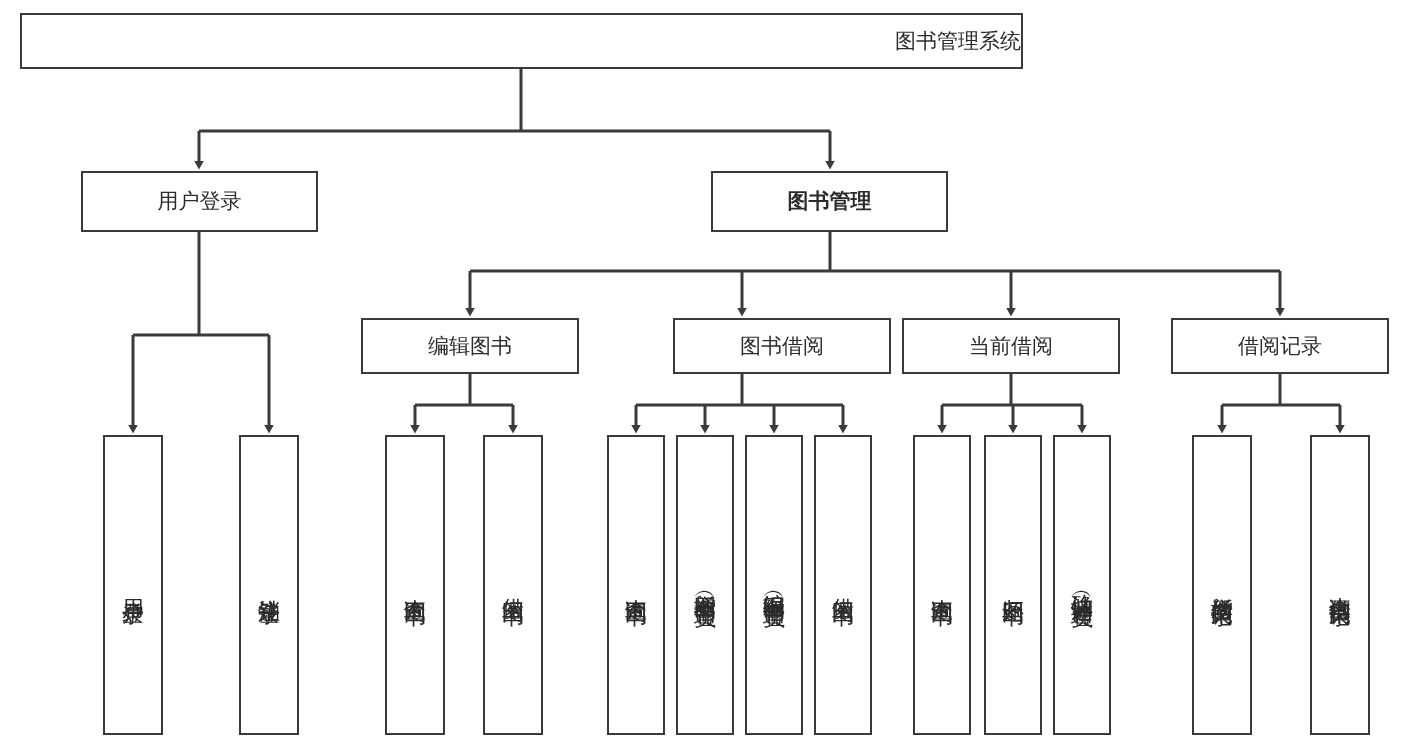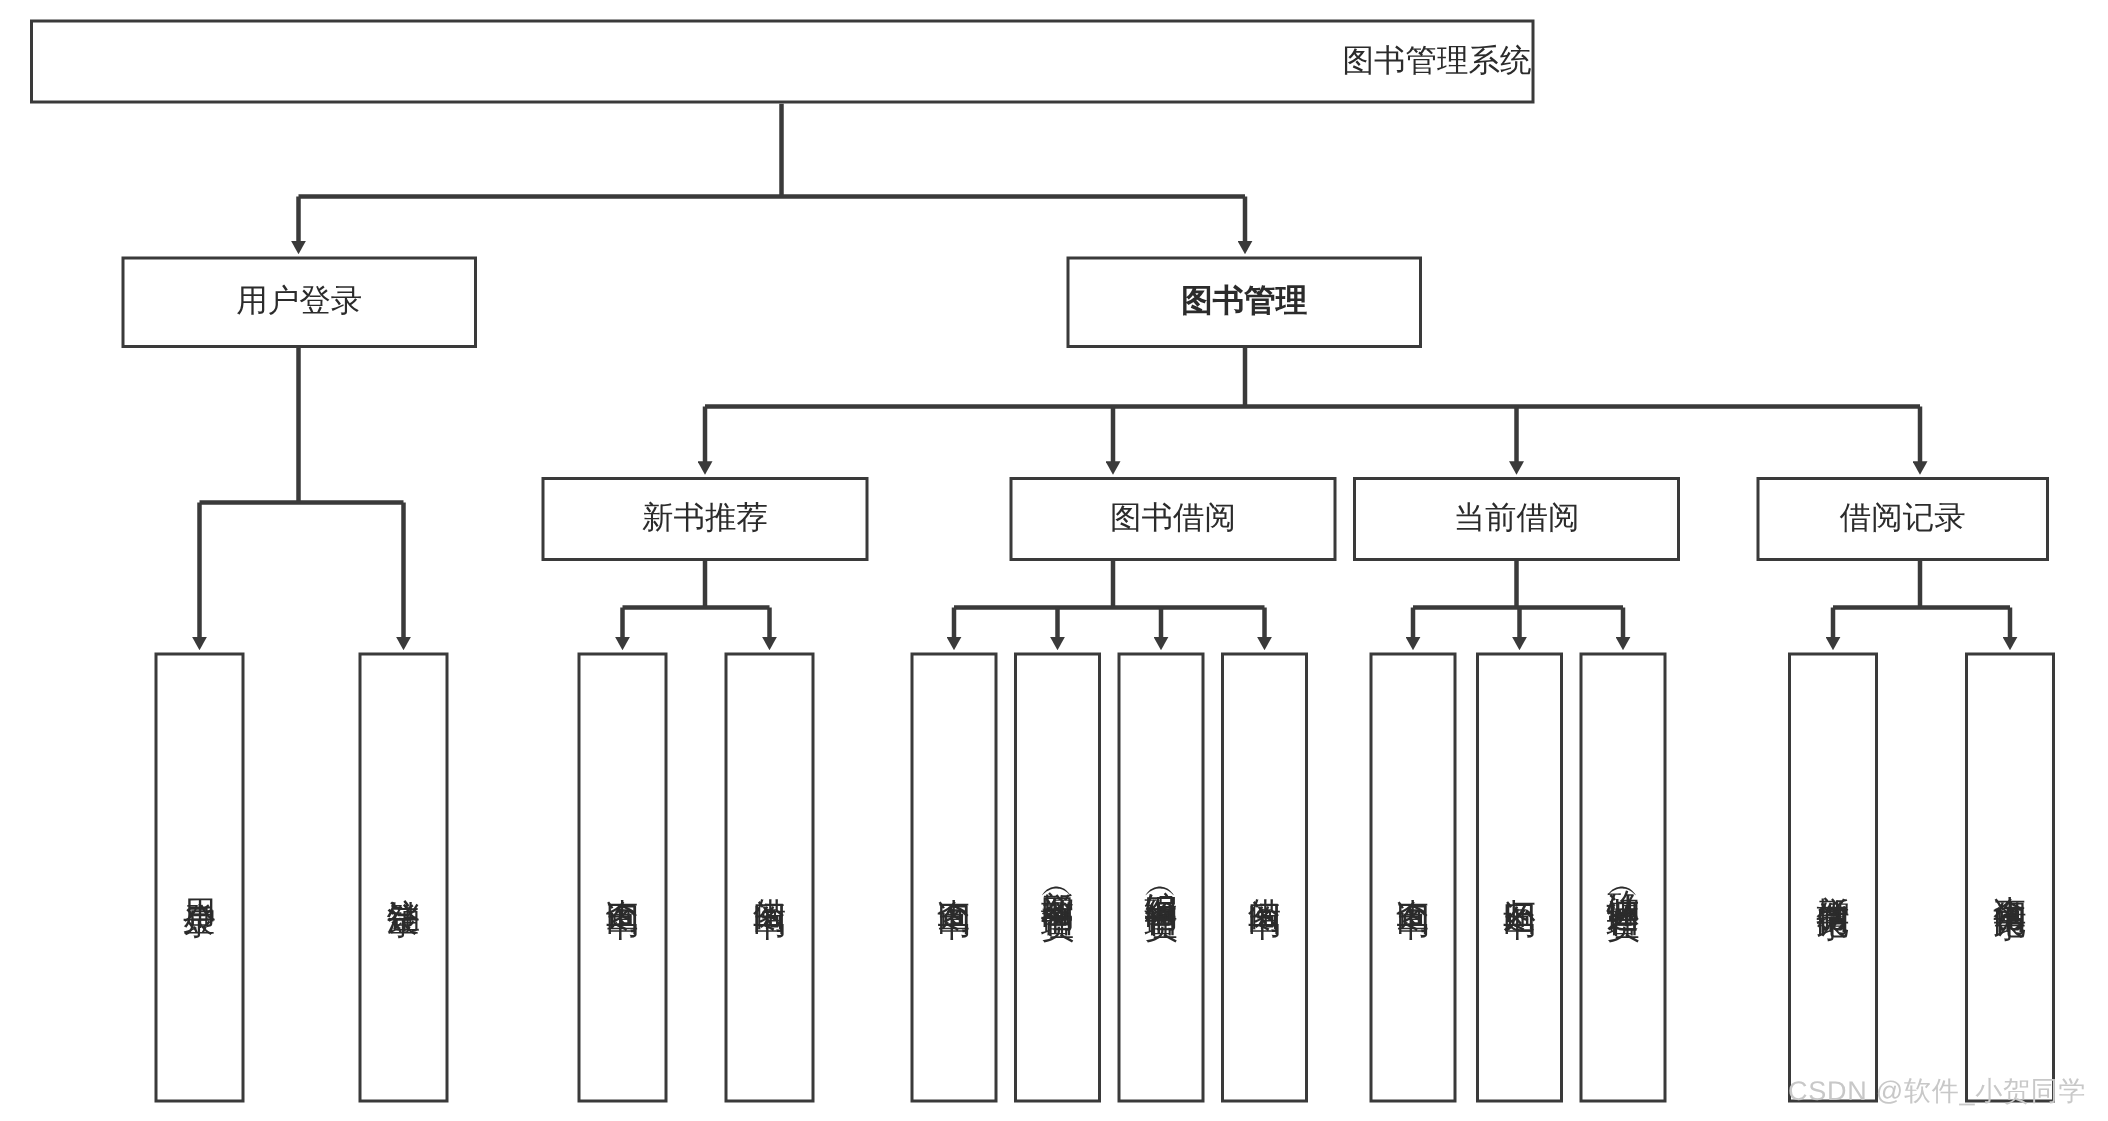--- a/index.html
+++ b/index.html
@@ -123,29 +123,29 @@
   </div>
 
   <div class="node horizontal" style="left:81px; top:171px; width:237px; height:61px;">
     <span class="label">用户登录</span>
   </div>
   <div class="node horizontal" style="left:711px; top:171px; width:237px; height:61px;font-weight:bold;">
     <span class="label">图书管理</span>
   </div>
 
   <div class="node horizontal" style="left:361px; top:318px; width:218px; height:56px;">
-    <span class="label">新书推荐</span>
+    <span class="label">编辑图书</span>
   </div>
   <div class="node horizontal" style="left:633px; top:318px; width:218px; height:56px;margin-left:40px;">
     <span class="label">图书借阅</span>
   </div>
   <div class="node horizontal" style="left:902px; top:318px; width:218px; height:56px;">
     <span class="label">当前借阅</span>
   </div>
-  <div class="node horizontal" style="left:1171px; top:318px; width:195px; height:56px;">
+  <div class="node horizontal" style="left:1171px; top:318px; width:218px; height:56px;">
     <span class="label">借阅记录</span>
   </div>
 
   <div class="node vertical" style="left:103px; top:435px; width:60px; height:300px;">
     <span class="label">用户登录</span>
   </div>
   <div class="node vertical" style="left:239px; top:435px; width:60px; height:300px;">
     <span class="label">注销登录</span>
   </div>
   <div class="node vertical" style="left:385px; top:435px; width:60px; height:300px;">
@@ -175,15 +175,14 @@
   <div class="node vertical" style="left:1053px; top:435px; width:58px; height:300px;">
     <span class="label">确认归还（管理员）</span>
   </div>
   <div class="node vertical" style="left:1192px; top:435px; width:60px; height:300px;">
     <span class="label">新增借阅记录</span>
   </div>
   <div class="node vertical" style="left:1310px; top:435px; width:60px; height:300px;">
     <span class="label">查询借阅记录</span>
   </div>
 
-  <div class="watermark" style="left:1192px; top:715px;">CSDN @软件_小贺同学</div>
 
 </div>
 
 </body></html>

